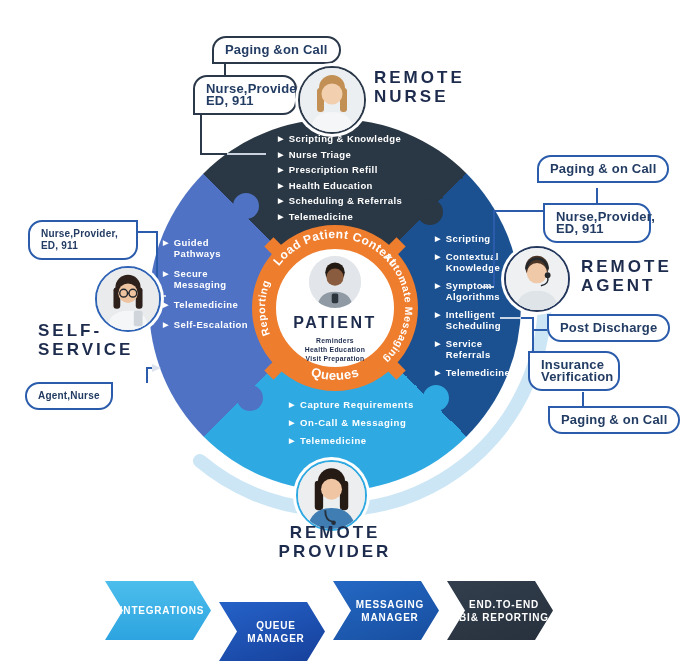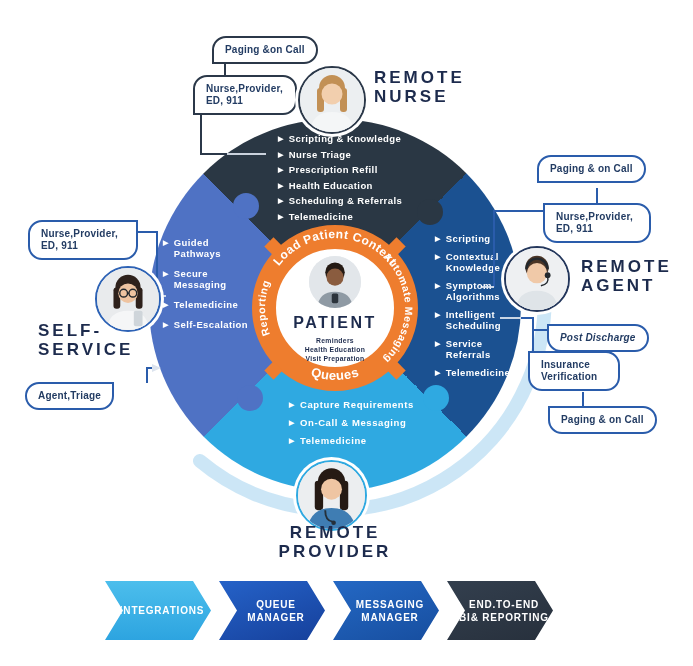--- a/index.html
+++ b/index.html
@@ -27,31 +27,31 @@
               letter-spacing:.4px;}
   ul.qlist .blt{font-size:7px;line-height:11px;flex:0 0 auto;}
   ul.qlist .txt{display:block;}
   #list-nurse{left:278px;top:133px;width:140px;}      #list-nurse li{margin-bottom:4.5px;white-space:nowrap;}
   #list-self{left:163px;top:237px;width:88px;}        #list-self li{margin-bottom:9px;}
   #list-agent{left:435px;top:233px;width:92px;}       #list-agent li{margin-bottom:7px;}
   #list-provider{left:289px;top:399px;width:150px;}   #list-provider li{margin-bottom:7px;white-space:nowrap;font-weight:600;letter-spacing:.6px;}
 
   
   .callout{position:absolute;background:#fff;border:2px solid #2a5cab;border-radius:14px;
-           padding:6px 11px;font-size:10px;line-height:12px;font-weight:bold;color:#233c63;
+           padding:6px 11px;font-size:13px;line-height:12px;font-weight:bold;color:#233c63;
            letter-spacing:.2px;}
   .callout.dark{border-color:#2b3849;}
   .nowrap{white-space:nowrap;}
   #co-tl-paging{left:212px;top:36px;border-bottom-left-radius:0;}
   #co-tl-nurse{left:193px;top:75px;width:78px;border-bottom-left-radius:0;}
   #co-l-nurse{left:28px;top:220px;width:84px;border-top-right-radius:0;}
   #co-l-agent{left:25px;top:382px;border-top-right-radius:0;}
   #co-r-paging1{left:537px;top:155px;border-bottom-left-radius:0;}
   #co-r-nurse{left:543px;top:203px;width:82px;border-top-left-radius:0;}
-  #co-r-post{left:547px;top:324px;border-top-left-radius:0;font-style:italic;}
+  #co-r-post{left:547px;top:314px;border-top-left-radius:0;}
   #co-r-insurance{left:528px;top:351px;width:66px;border-top-left-radius:0;}
   #co-r-paging2{left:548px;top:406px;border-top-left-radius:0;}
 
   
   .qtitle{position:absolute;color:#1d2b4d;font-size:17px;font-weight:bold;letter-spacing:3px;
           line-height:19px;}
   #t-nurse{left:374px;top:68px;}
   #t-agent{left:581px;top:257px;}
   #t-self{left:38px;top:321px;}
   #t-provider{left:240px;top:523px;width:190px;text-align:center;}
@@ -80,21 +80,21 @@
   .ringtxt{fill:#ffffff;font-weight:bold;font-family:"Liberation Sans",sans-serif;}
 
   
   .pipeline{position:absolute;left:105px;top:581px;display:flex;gap:8px;}
   .chev{width:106px;height:59px;clip-path:polygon(0 0,calc(100% - 18px) 0,100% 50%,
         calc(100% - 18px) 100%,0 100%,18px 50%);
         display:flex;flex-direction:column;align-items:center;justify-content:center;
         color:#fff;font-size:10px;font-weight:bold;letter-spacing:.8px;line-height:13px;
         text-align:center;padding-left:8px;box-sizing:border-box;}
   .chev.c1{background:linear-gradient(180deg,#4cbeec,#2da4e0);}
-  .chev.c2{background:linear-gradient(160deg,#2562c8,#16409b);}
+  .chev.c2{background:linear-gradient(160deg,#2562c8,#16409b);margin-top:21px;}
   .chev.c3{background:linear-gradient(160deg,#2468c4,#174e9f);}
   .chev.c4{background:linear-gradient(160deg,#333f4e,#27303c);}
 </style>
 </head>
 <body>
 
 <div class="stage">
 
   <svg class="overlay" width="693" height="666">
     <path d="M 540 256 A 210 210 0 0 1 200 461" stroke="#c3e2f4" stroke-width="14" fill="none" stroke-linecap="round" opacity="0.85"></path>
@@ -241,21 +241,21 @@
     <path class="ln-light" d="M 494,287 H 482"></path>
     <path class="ln-light" d="M 500,318 H 521"></path>
     <path class="ln-blue" d="M 521,318 H 533 V 330 H 547"></path>
     <path class="ln-blue" d="M 533,330 V 352"></path>
     <path class="ln-blue" d="M 583,392 V 407"></path>
   </svg>
 
   <div class="callout dark nowrap" id="co-tl-paging">Paging &amp;on Call</div>
   <div class="callout dark" id="co-tl-nurse">Nurse,Provider, ED, 911</div>
   <div class="callout" id="co-l-nurse" style="font-size:10px;">Nurse,Provider, ED, 911</div>
-  <div class="callout nowrap" id="co-l-agent" style="font-size:10px;">Agent,Triage</div>
+  <div class="callout nowrap" id="co-l-agent" style="font-size:10px;">Agent,Nurse</div>
   <div class="callout nowrap" id="co-r-paging1">Paging &amp; on Call</div>
   <div class="callout" id="co-r-nurse">Nurse,Provider, ED, 911</div>
   <div class="callout nowrap" id="co-r-post">Post Discharge</div>
   <div class="callout" id="co-r-insurance">Insurance Verification</div>
   <div class="callout nowrap" id="co-r-paging2">Paging &amp; on Call</div>
 
   <div class="avatar" id="av-nurse">
     <svg viewBox="0 0 64 64">
         <rect width="64" height="64" fill="#eceff1"></rect>
       <circle cx="32" cy="20" r="13" fill="#c29055"></circle>

